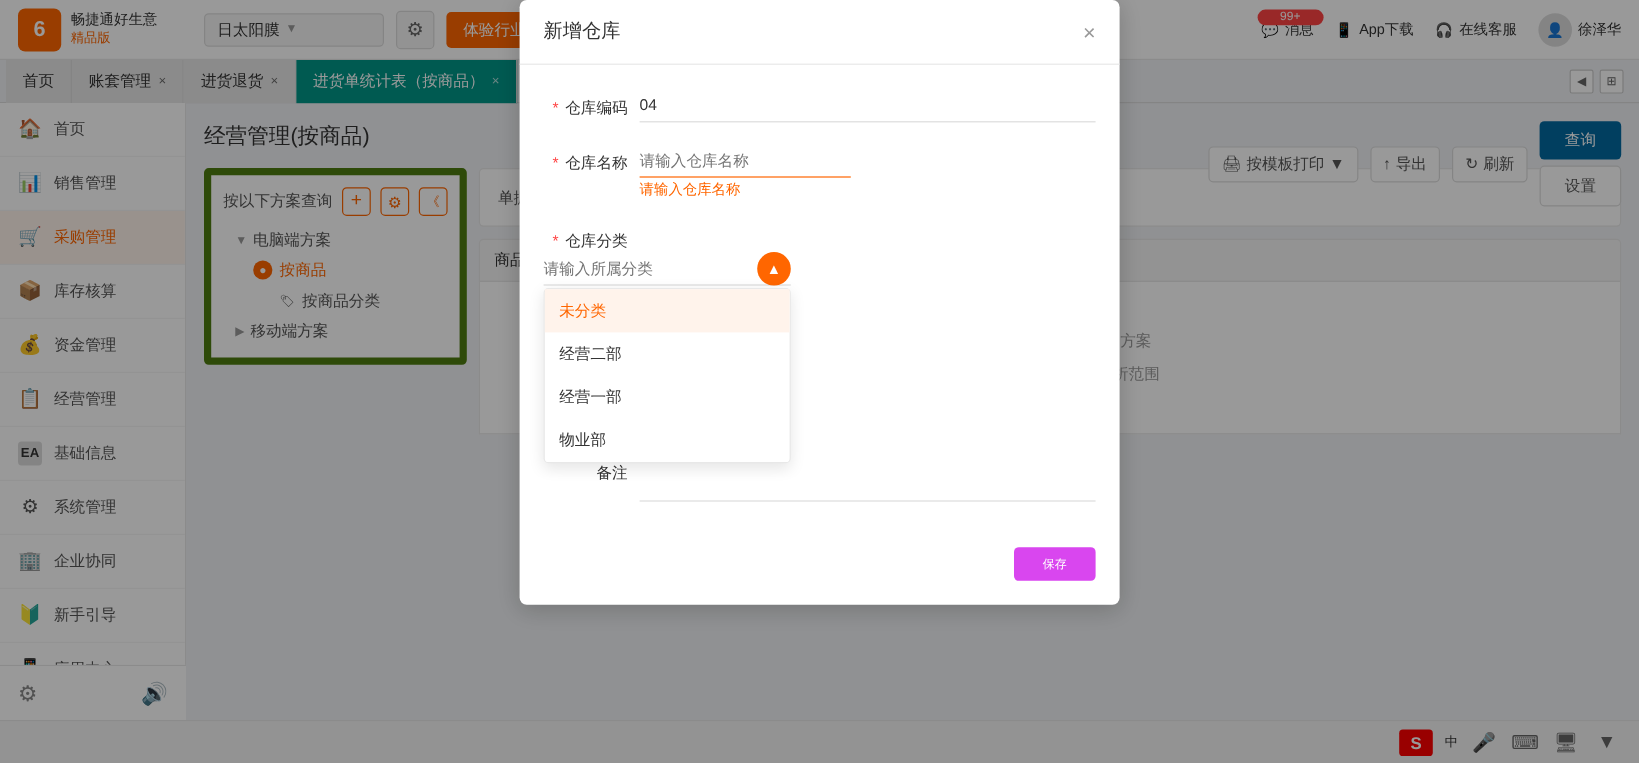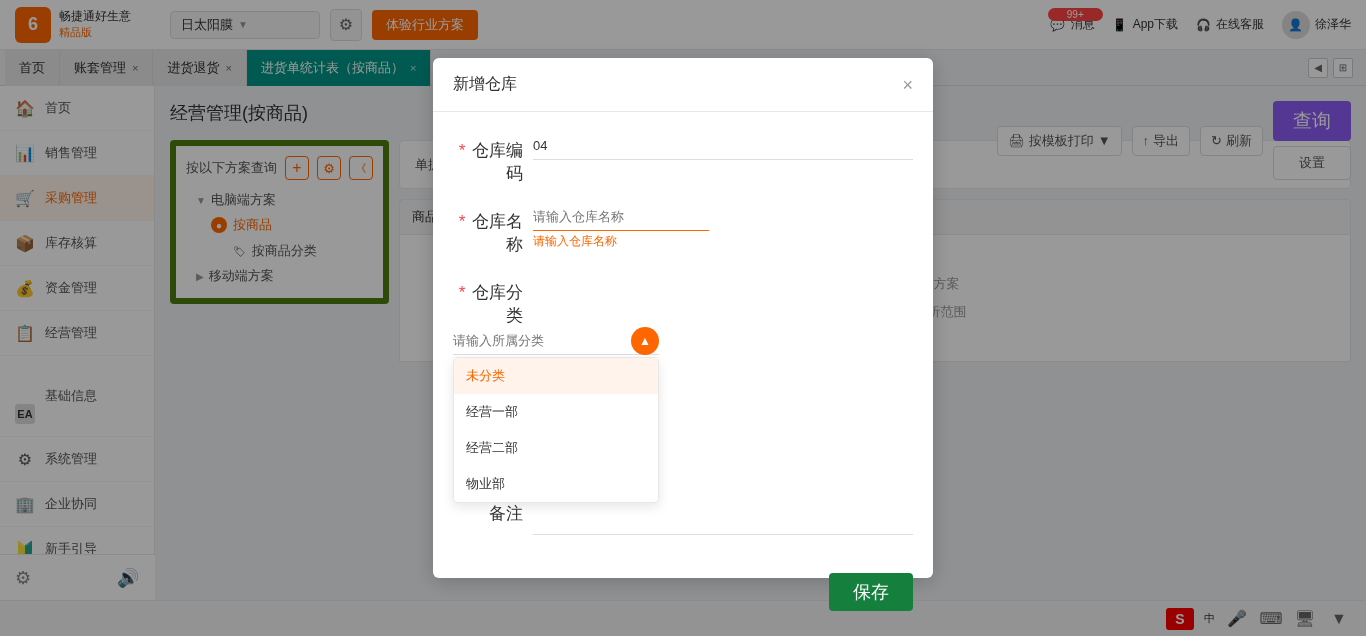--- a/index.html
+++ b/index.html
@@ -232,27 +232,27 @@
     }
     .action-btn {
       display: flex; align-items: center; gap: 4px;
       cursor: pointer; color: #555; font-size: 13px;
       padding: 5px 10px;
       border: 1px solid #ddd;
       border-radius: 4px;
       background: #fff;
     }
     .query-btn {
-      background: #8b5cf6;
+      background: #0369a1;
       color: white;
       border: none;
       border-radius: 4px;
       padding: 7px 20px;
       cursor: pointer;
-      font-size: 19px;
+      font-size: 13px;
     }
     .set-btn {
       background: #fff;
       color: #555;
       border: 1px solid #ddd;
       border-radius: 4px;
       padding: 7px 20px;
       cursor: pointer;
       font-size: 13px;
     }
@@ -295,21 +295,21 @@
       color: #999;
     }
 
     
     .overlay {
       position: fixed;
       top: 0; left: 0; right: 0; bottom: 0;
       background: rgba(0,0,0,0.4);
       z-index: 100;
       display: flex;
-      align-items: center;
+      align-items: flex-start;
       justify-content: center;
     }
 
     
     .modal {
       background: #fff;
       border-radius: 6px;
       width: 500px;
       max-height: 520px;
       box-shadow: 0 4px 20px rgba(0,0,0,0.2);
@@ -341,21 +341,21 @@
       display: flex;
       align-items: flex-start;
       margin-bottom: 18px;
       position: relative;
     }
     .form-label {
       width: 80px;
       text-align: right;
       padding-right: 10px;
       padding-top: 7px;
-      font-size: 17px;
+      font-size: 13px;
       color: #333;
       flex-shrink: 0;
     }
     .required-star {
       color: #ff4444;
       margin-right: 2px;
     }
     .form-input {
       flex: 1;
       border: none;
@@ -429,27 +429,27 @@
       height: 40px;
       color: #333;
     }
     .modal-footer {
       display: flex;
       justify-content: flex-end;
       padding: 10px 20px 20px;
       gap: 10px;
     }
     .btn-save {
-      background: #15803d;
+      background: #d946ef;
       color: white;
       border: none;
       border-radius: 4px;
       padding: 7px 24px;
       cursor: pointer;
-      font-size: 18px;
+      font-size: 10px;
     }
 
     
     .bottom-bar {
       position: fixed;
       bottom: 0; left: 0; right: 0;
       height: 36px;
       background: #f5f5f5;
       border-top: 1px solid #e8e8e8;
       display: flex;
@@ -574,21 +574,21 @@
     </div>
     <div class="sidebar-item">
       <div class="sidebar-icon">💰</div>
       <span>资金管理</span>
     </div>
     <div class="sidebar-item">
       <div class="sidebar-icon">📋</div>
       <span>经营管理</span>
     </div>
     <div class="sidebar-item">
-      <div class="sidebar-icon" style="font-size:11px;font-weight:bold;color:#333;background:#ddd;border-radius:3px;padding:2px 3px;margin-top:36px;">EA</div>
+      <div class="sidebar-icon" style="font-size:11px;font-weight:bold;color:#333;background:#ddd;border-radius:3px;padding:2px 3px;">EA</div>
       <span>基础信息</span>
     </div>
     <div class="sidebar-item">
       <div class="sidebar-icon">⚙</div>
       <span>系统管理</span>
     </div>
     <div class="sidebar-item">
       <div class="sidebar-icon">🏢</div>
       <span>企业协同</span>
     </div>
@@ -728,22 +728,22 @@
           <span>仓库分类</span>
         </div>
         <div class="form-input-wrapper" style="position:relative;">
           <input class="dropdown-input" type="text" placeholder="请输入所属分类" style="">
           <div class="dropdown-arrow-btn">
             <span>▲</span>
           </div>
           
           <div class="dropdown-list">
             <div class="dropdown-option active">未分类</div>
+            <div class="dropdown-option">经营二部</div>
             <div class="dropdown-option">经营一部</div>
-            <div class="dropdown-option">经营二部</div>
             <div class="dropdown-option">物业部</div>
           </div>
         </div>
       </div>
 
       <div class="form-row" style="margin-top:140px;">
         <div class="form-label">备注</div>
         <textarea class="form-textarea" style=""></textarea>
       </div>
     </div>

